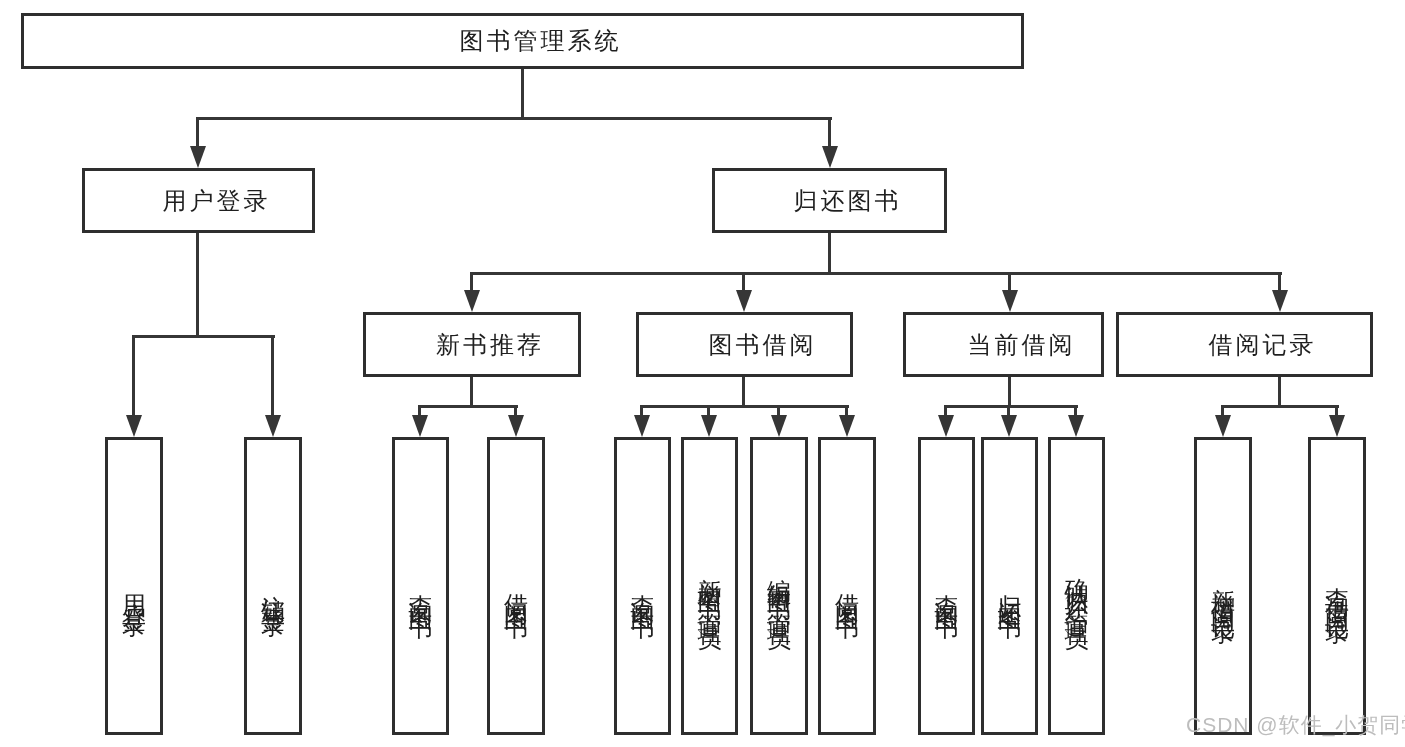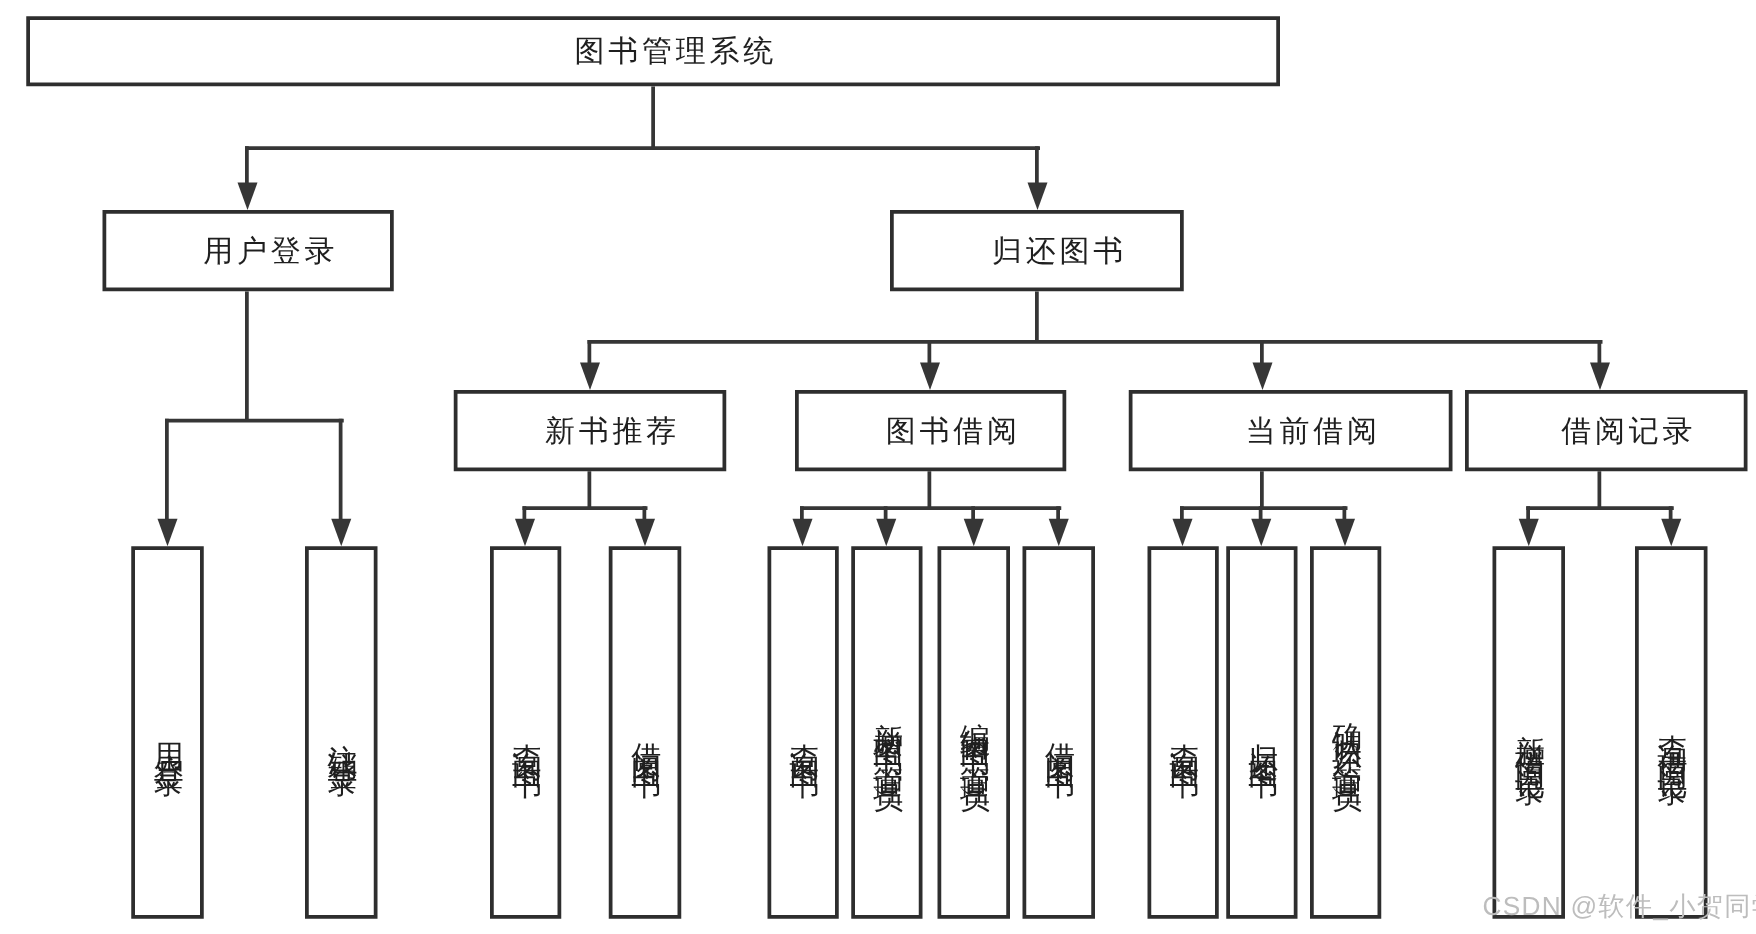--- a/index.html
+++ b/index.html
@@ -141,24 +141,24 @@
   <div class="box" style="left:712px;top:168px;width:235px;height:65px">
     <span class="lbl">归还图书</span>
   </div>
 
   <div class="box" style="left:636px;top:312px;width:217px;height:65px">
     <span class="lbl">图书借阅</span>
   </div>
   <div class="box" style="left:363px;top:312px;width:218px;height:65px">
     <span class="lbl">新书推荐</span>
   </div>
-  <div class="box" style="left:903px;top:312px;width:259px;height:65px">
+  <div class="box" style="left:903px;top:312px;width:201px;height:65px">
     <span class="lbl">当前借阅</span>
   </div>
-  <div class="box" style="left:1172px;top:312px;width:226px;height:65px">
+  <div class="box" style="left:1116px;top:312px;width:257px;height:65px">
     <span class="lbl">借阅记录</span>
   </div>
 
   <div class="vbox" style="left:105px;top:437px;width:58px;height:298px">
     <span class="vlbl">用户登录</span>
   </div>
   <div class="vbox" style="left:244px;top:437px;width:58px;height:298px">
     <span class="vlbl">注销登录</span>
   </div>
 

